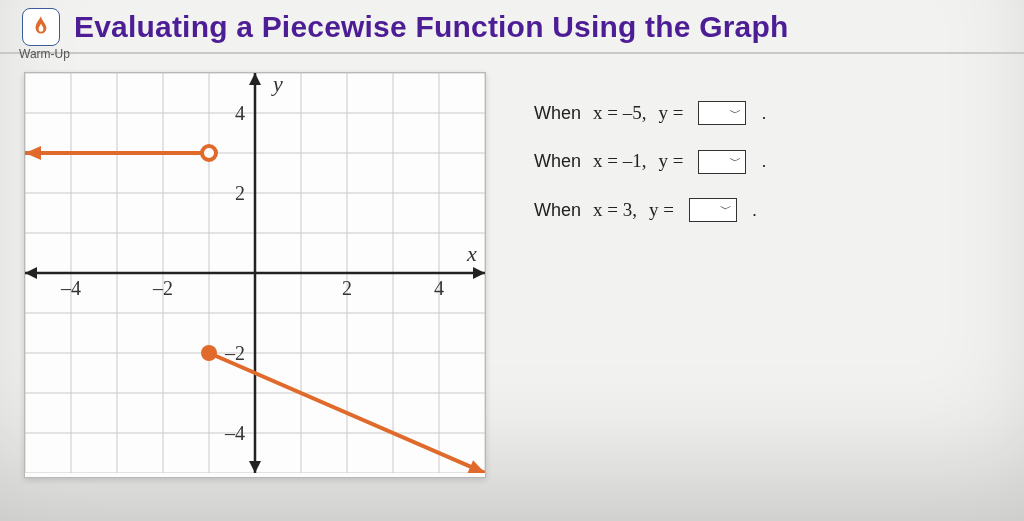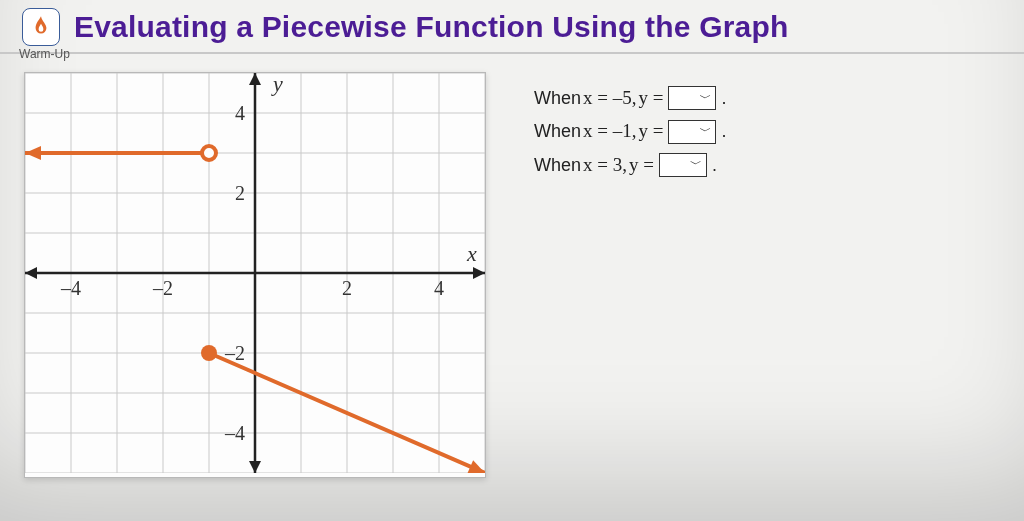--- a/index.html
+++ b/index.html
@@ -58,25 +58,25 @@
     box-shadow: 0 2px 6px rgba(0,0,0,0.15);
     padding: 0;
   }
   .right {
     padding-top: 8px;
     color: #222;
     font-size: 18px;
     line-height: 1.6;
   }
   .qline {
-    margin-top: 3px;
+    margin-top: 18px;
     font-size: 18px;
     display: flex;
     align-items: center;
-    gap: 2px;
+    gap: 12px;
     flex-wrap: wrap;
     text-align: right;
   }
   .mi { font-family: "Times New Roman", serif; font-size: 19px; }
   .dropbox {
     display: inline-flex;
     align-items: center;
     justify-content: flex-end;
     min-width: 48px;
     height: 24px;

